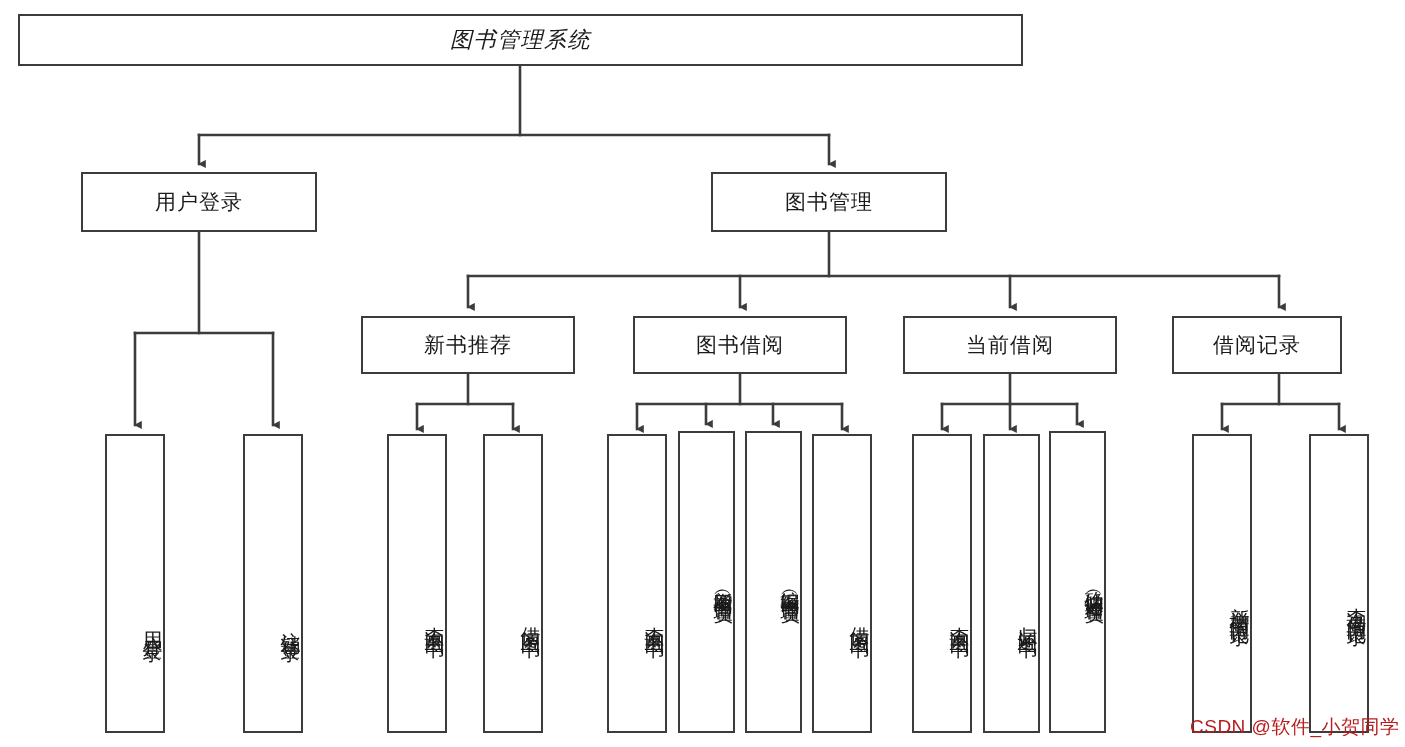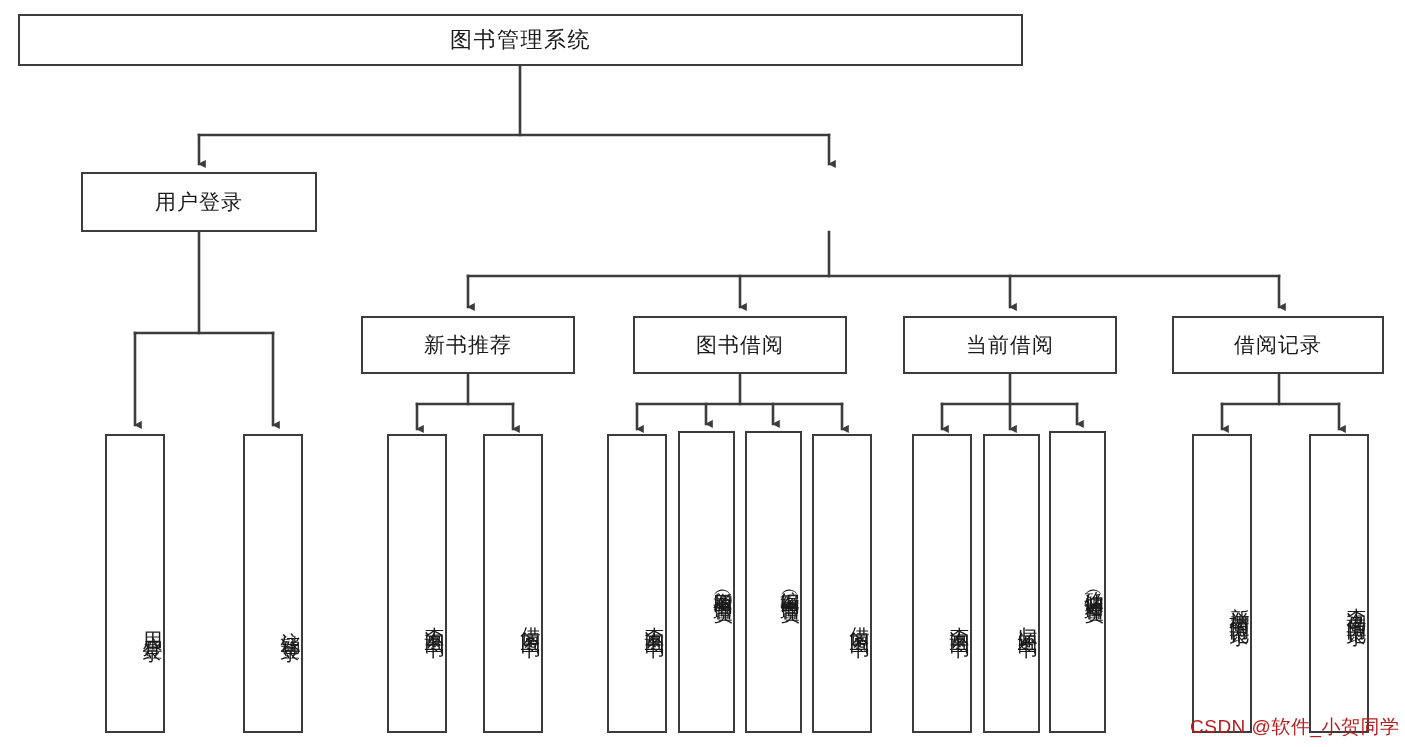--- a/index.html
+++ b/index.html
@@ -38,20 +38,21 @@
     z-index: 2;
   }
   .node.horiz {
     font-size: 21px;
     letter-spacing: 1px;
     line-height: 1.1;
   }
   .node.root {
     font-size: 22px;
     letter-spacing: 1.5px;
+    font-style: italic;
   }
   .node.vert {
     writing-mode: vertical-rl;
     text-orientation: upright;
     font-size: 20px;
     letter-spacing: 4px;
     line-height: 1.05;
     padding-top: 6px;
     align-items: flex-start;
     justify-content: center;
@@ -123,25 +124,26 @@
       <path d="M1279,374 L1279,404"></path>
       <path d="M1222,404 L1339,404"></path>
       <path d="M1222,404 L1222,429" marker-end="url(#arrow)"></path>
       <path d="M1339,404 L1339,429" marker-end="url(#arrow)"></path>
     </g>
   </svg>
 
   <div class="node root" style="left:18px; top:14px; width:1005px; height:52px;">图书管理系统</div>
 
   <div class="node horiz" style="left:81px; top:172px; width:236px; height:60px;">用户登录</div>
+  <div class="node horiz" style="left:711px; top:172px; width:236px; height:60px;">图书管理</div>
 
   <div class="node horiz" style="left:361px; top:316px; width:214px; height:58px;text-align:center;">新书推荐</div>
   <div class="node horiz" style="left:903px; top:316px; width:214px; height:58px;">当前借阅</div>
   <div class="node horiz" style="left:633px; top:316px; width:214px; height:58px;">图书借阅</div>
-  <div class="node horiz" style="left:1172px; top:316px; width:212px; height:58px;">借阅记录</div>
+  <div class="node horiz" style="left:1172px; top:316px; width:170px; height:58px;">借阅记录</div>
 
   <div class="node vert" style="left:105px; top:434px; width:60px; height:299px; padding-top:80px;">用户登录</div>
   <div class="node vert" style="left:243px; top:434px; width:60px; height:299px; padding-top:80px;">注销登录</div>
 
   <div class="node vert" style="left:387px; top:434px; width:60px; height:299px; padding-top:70px;">查询图书</div>
   <div class="node vert" style="left:483px; top:434px; width:60px; height:299px; padding-top:70px;">借阅图书</div>
 
   <div class="node vert" style="left:607px; top:434px; width:60px; height:299px; padding-top:70px;">查询图书</div>
   <div class="node vert topaligned" style="left:678px; top:431px; width:57px; height:302px; padding-top:6px; font-size:19px; letter-spacing:2px;">新增图书（管理员）</div>
   <div class="node vert topaligned" style="left:745px; top:431px; width:57px; height:302px; padding-top:6px; font-size:19px; letter-spacing:2px;">编辑图书（管理员）</div>

